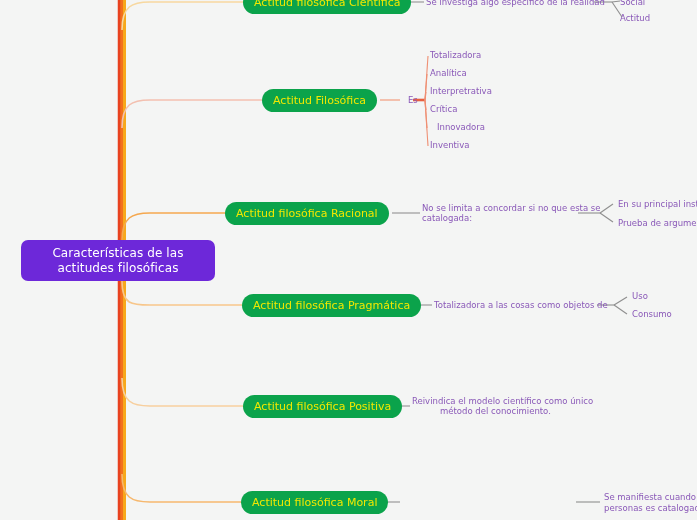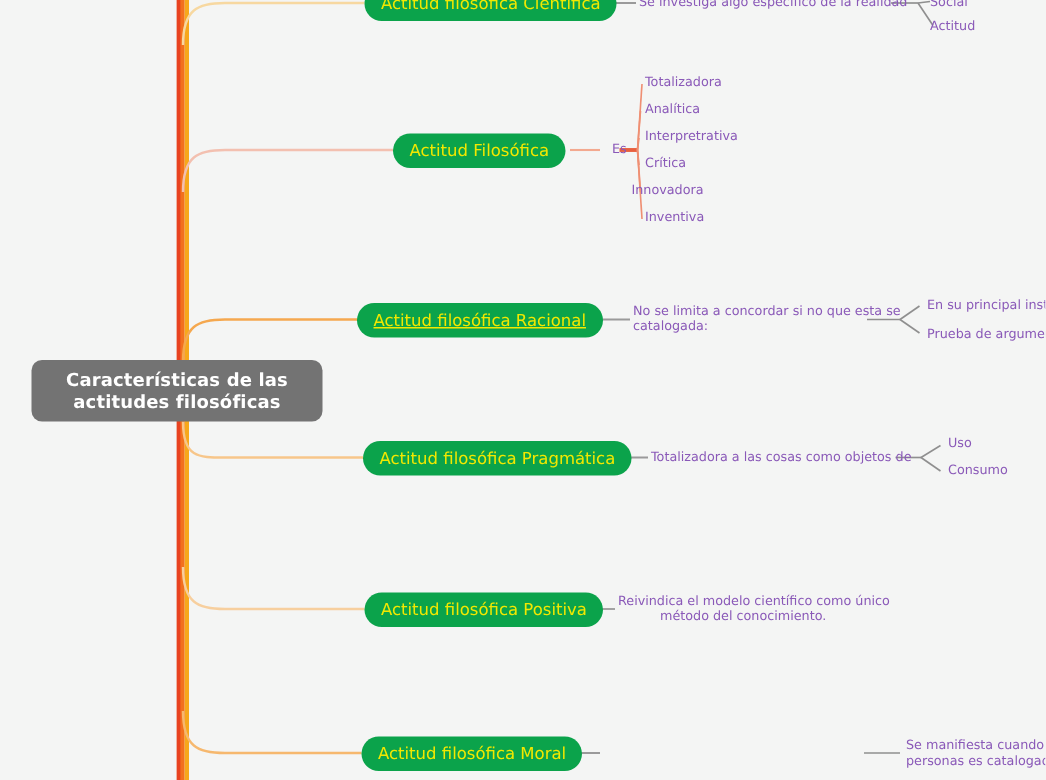--- a/index.html
+++ b/index.html
@@ -23,29 +23,29 @@
     pointer-events: none;
   }
 
   
   .root-node {
     position: absolute;
     left: 21px;
     top: 240px;
     width: 194px;
     height: 41px;
-    background: #737373;
+    background: #6d28d9;
     border-radius: 7px;
     display: flex;
     align-items: center;
     justify-content: center;
     text-align: center;
     color: #ffffff;
     font-size: 12px;
-    font-weight: bold;
+    font-weight: normal;
     line-height: 15px;
     letter-spacing: .1px;
     z-index: 5;
   }
 
   
   .pill {
     position: absolute;
     background: #0ba34b;
     border-radius: 13px;
@@ -160,24 +160,24 @@
 
   <div class="pill" style="left:262px; top:89px;">
     <span>Actitud Filosófica</span>
   </div>
   <div class="ftext" style="left:386px; top:95px;margin-left:22px;">Es</div>
 
   <div class="ftext" style="left:430px; top:50px;">Totalizadora</div>
   <div class="ftext" style="left:430px; top:68px;">Analítica</div>
   <div class="ftext" style="left:430px; top:86px;">Interpretrativa</div>
   <div class="ftext" style="left:430px; top:104px;">Crítica</div>
-  <div class="ftext" style="left:421px; top:122px;">Innovadora</div>
+  <div class="ftext" style="left:437px; top:122px;">Innovadora</div>
   <div class="ftext" style="left:430px; top:140px;">Inventiva</div>
 
-  <div class="pill" style="left:238px; top:202px;text-decoration:underline;">
+  <div class="pill" style="left:225px; top:202px;">
     <span>Actitud filosófica Racional</span>
   </div>
   <div class="ftext" style="left:422px; top:203px;">No se limita a concordar si no que esta se</div>
   <div class="ftext" style="left:422px; top:213px;">catalogada:</div>
   <div class="ftext" style="left:618px; top:199px;">En su principal inst</div>
   <div class="ftext" style="left:618px; top:218px;">Prueba de argumen</div>
 
   <div class="pill" style="left:242px; top:294px;">
     <span>Actitud filosófica Pragmática</span>
   </div>

